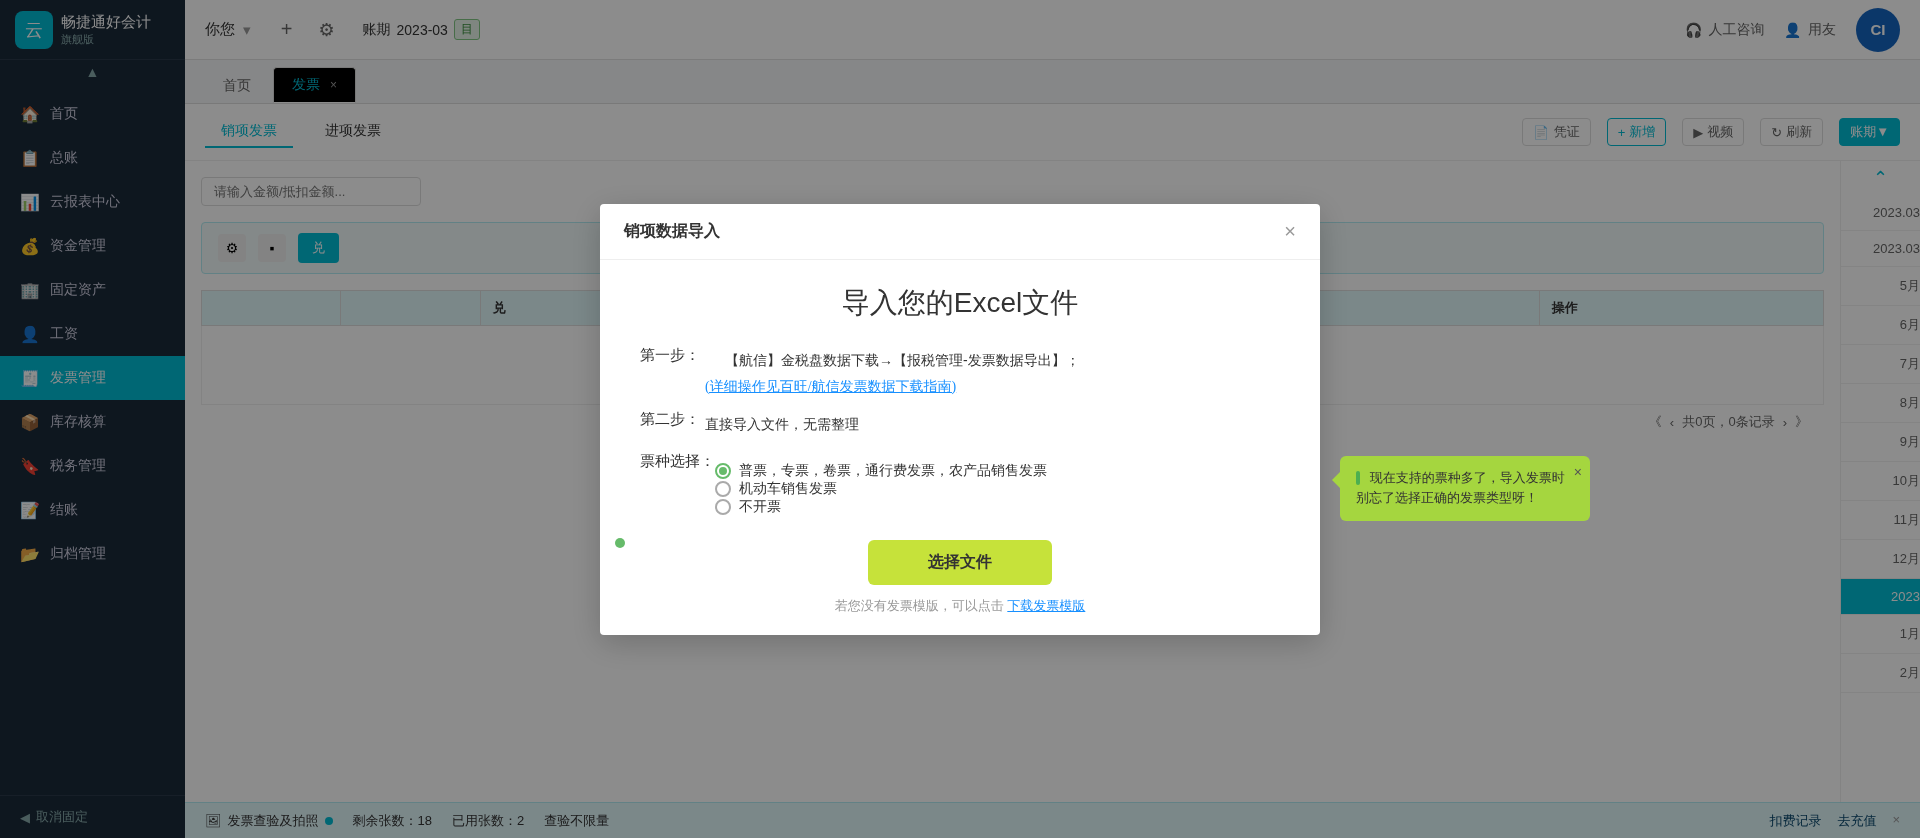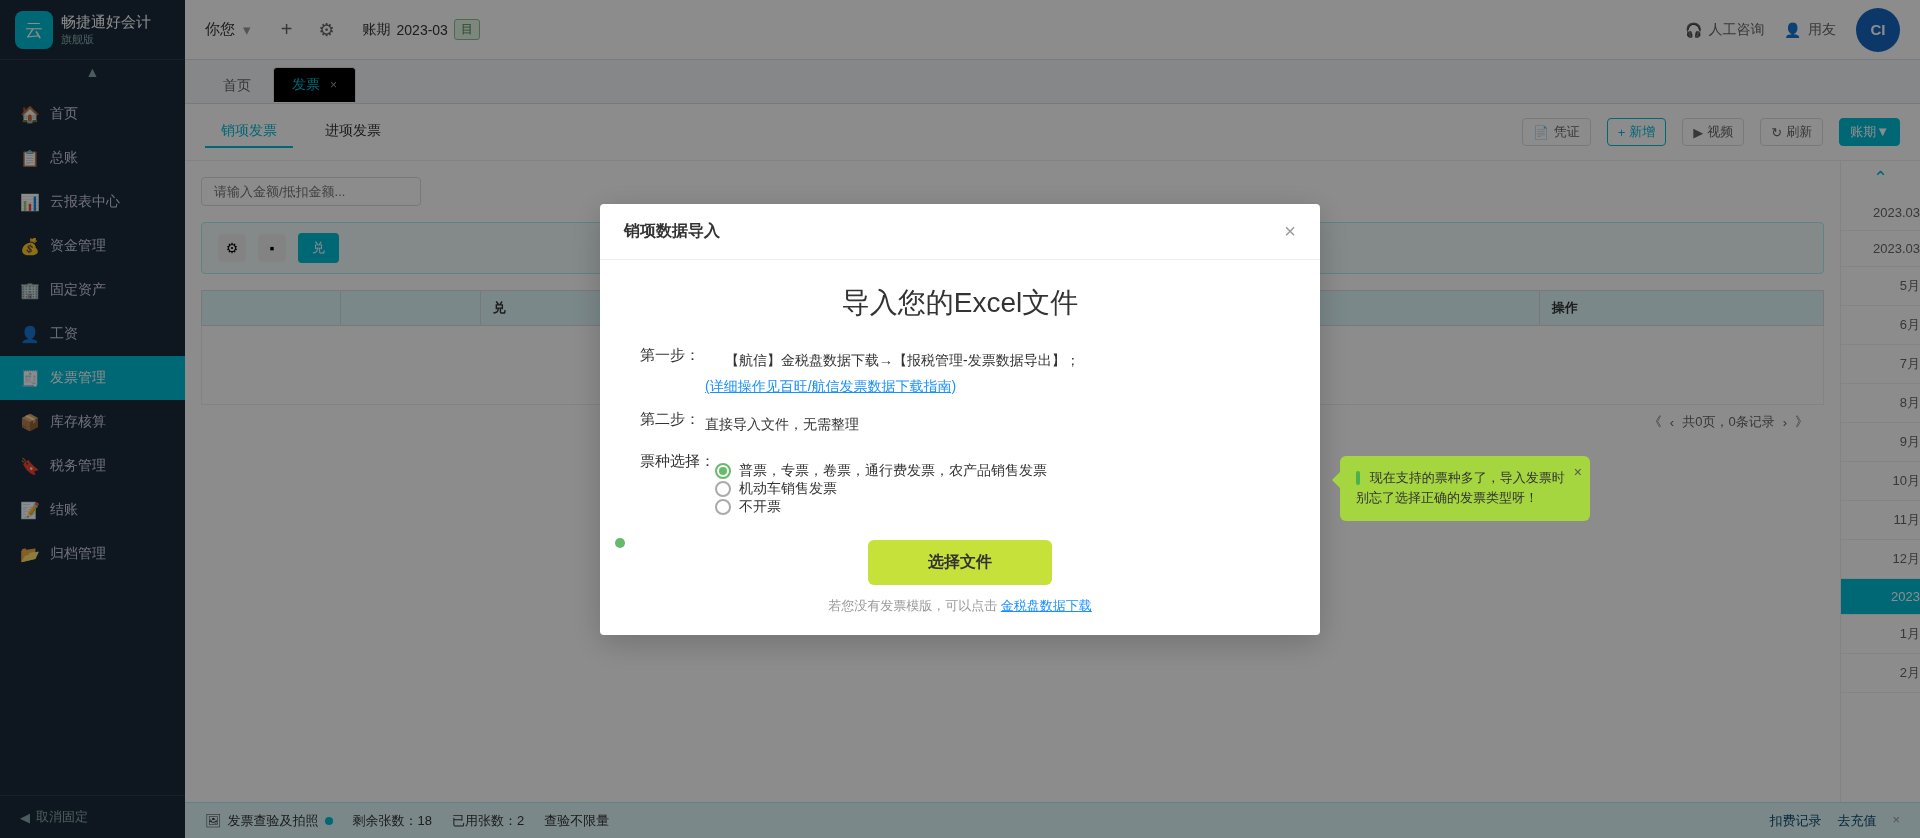--- a/index.html
+++ b/index.html
@@ -89,21 +89,21 @@
     .modal-header { padding: 16px 24px; border-bottom: 1px solid #eee; display: flex; align-items: center; justify-content: space-between; }
     .modal-title { font-size: 16px; font-weight: bold; color: #333; }
     .modal-close { color: #999; cursor: pointer; font-size: 20px; background: none; border: none; }
     .modal-body { padding: 24px 40px 20px; }
     .modal-big-title { text-align: center; font-size: 28px; color: #333; margin-bottom: 24px; }
     .step-row { display: flex; margin-bottom: 14px; }
     .step-label { font-size: 15px; color: #333; white-space: nowrap; min-width: 65px; }
     .step-content { flex: 1; }
     .step-line { font-size: 14px; color: #333; line-height: 2; }
     .step-indent { padding-left: 20px; }
-    .step-link { color: #1890ff; text-decoration: underline; cursor: pointer; }
+    .step-link { color: #1890ff; text-decoration: underline; cursor: pointer; font-family: Liberation Serif, serif; }
     .radio-option { display: flex; align-items: center; gap: 8px; cursor: pointer; font-size: 14px; color: #333; }
     .radio-dot { width: 16px; height: 16px; border-radius: 50%; border: 2px solid #aaa; display: flex; align-items: center; justify-content: center; }
     .radio-dot.checked { border-color: #66bb6a; }
     .radio-dot.checked::after { content: ''; width: 8px; height: 8px; background: #66bb6a; border-radius: 50%; }
     .radio-group { display: flex; flex-direction: column; margin-top: 10px; }
     .modal-select-btn { display: block; margin: 24px auto 8px; background: #c6e23a; color: #333; border: none; padding: 12px 60px; border-radius: 6px; font-size: 16px; cursor: pointer; font-weight: bold; }
     .modal-footer-text { text-align: center; color: #999; font-size: 13px; margin-top: 12px; }
     .modal-footer-link { color: #1890ff; cursor: pointer; text-decoration: underline; }
 
     
@@ -383,17 +383,17 @@
               <span>现在支持的票种多了，导入发票时别忘了选择正确的发票类型呀！</span>
             </div>
           </div>
         </div>
       </div>
 
       <button class="modal-select-btn">选择文件</button>
 
       <div class="modal-footer-text">
         <span>若您没有发票模版，可以点击</span>
-        <a class="modal-footer-link">金税盘数据下载</a>
+        <a class="modal-footer-link">下载发票模版</a>
       </div>
     </div>
   </div>
 </div>
 
 </body></html>

